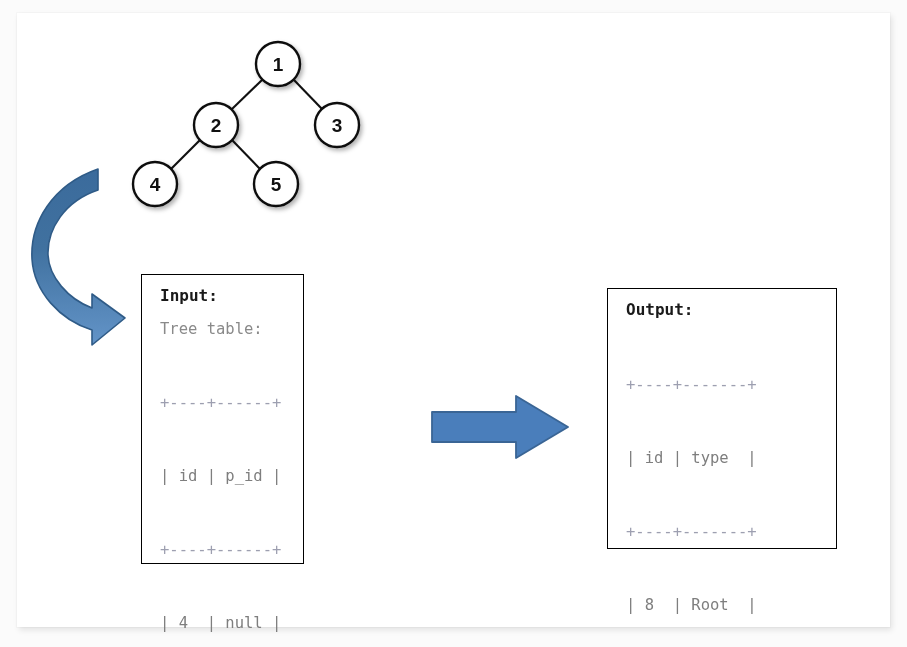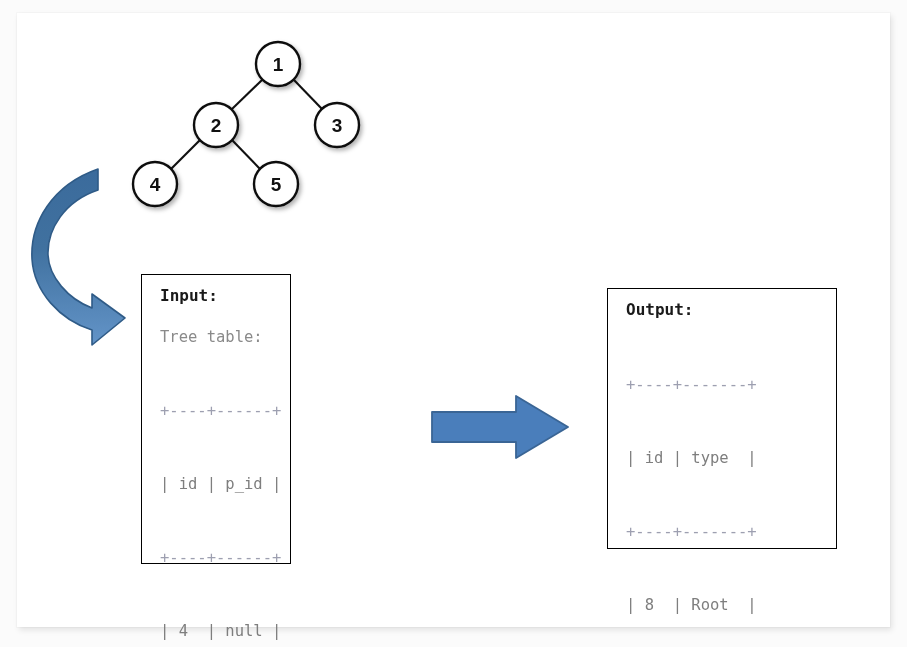--- a/index.html
+++ b/index.html
@@ -61,21 +61,21 @@
   .ascii-box {
     position: absolute;
     background: #ffffff;
     border: 1.6px solid #000000;
     box-sizing: border-box;
     padding: 9px 0 6px 18px;
   }
   #input-box {
     left: 141px;
     top: 274px;
-    width: 150px;
+    width: 163px;
     height: 290px;
   }
   #output-box {
     left: 607px;
     top: 288px;
     width: 230px;
     height: 261px;
   }
 
   .box-title {
@@ -86,21 +86,21 @@
     letter-spacing: 0px;
     line-height: 1.55;
     margin: 0 0 1px 0;
     white-space: pre;
   }
   .box-subtitle {
     font-family: "DejaVu Sans Mono", "Liberation Mono", monospace;
     font-size: 15.5px;
     color: #8a8a8a;
     line-height: 1.55;
-    margin: 16px 0 1px 0;
+    margin: 8px 0 1px 0;
     white-space: pre;
   }
   .ascii-block {
     font-family: "DejaVu Sans Mono", "Liberation Mono", monospace;
     font-size: 15.5px;
     line-height: 1.58;
     color: #8a8a8a;
     white-space: pre;
     margin: 0;
   }

